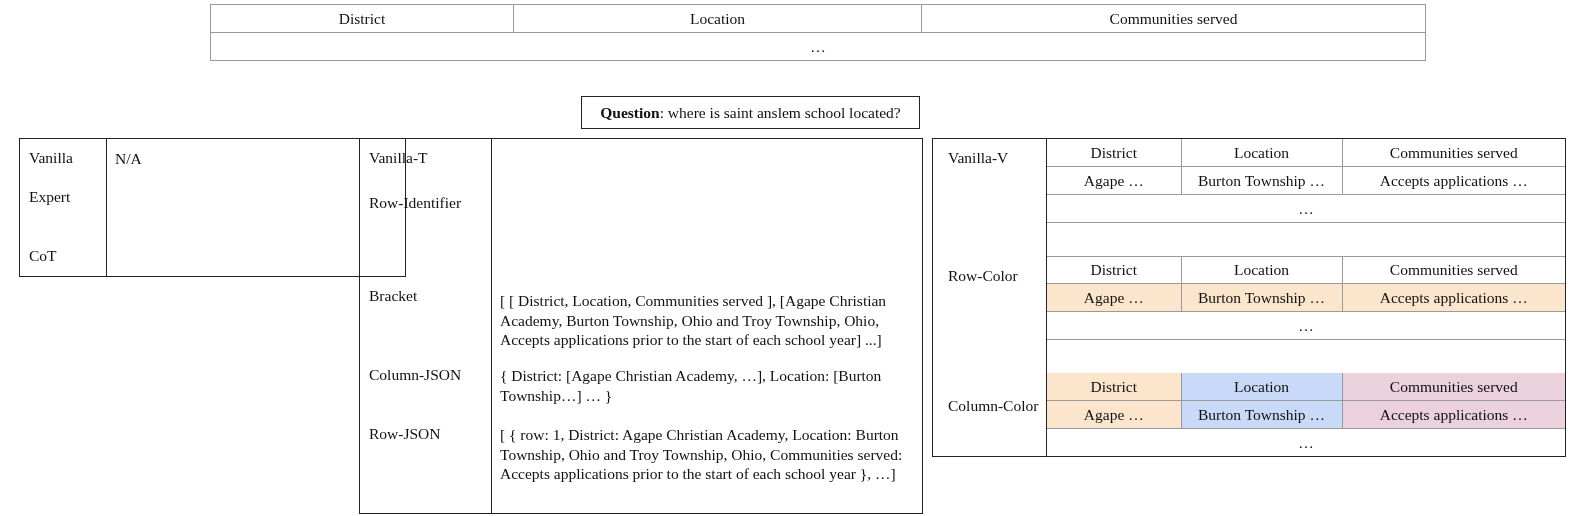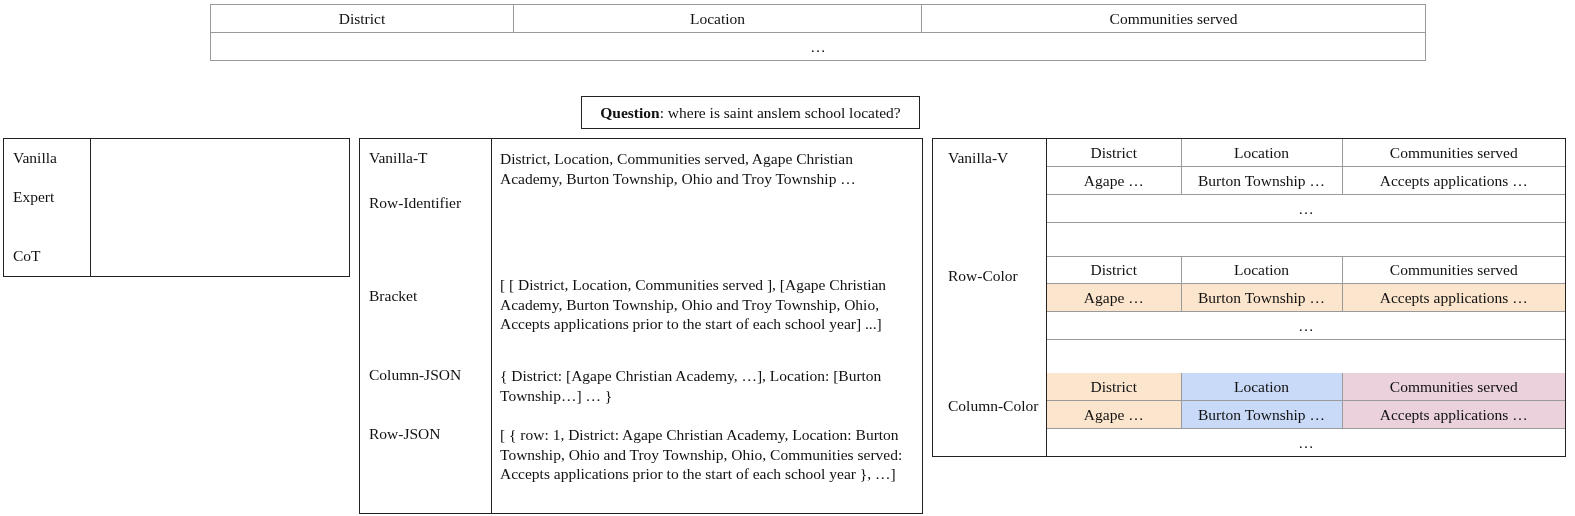--- a/index.html
+++ b/index.html
@@ -69,23 +69,23 @@
       position: absolute;
       white-space: nowrap;
     }
     .txt {
       position: absolute;
       line-height: 19.7px;
     }
 
     
     #panel-left {
-      left: 3px;
+      left: 19px;
       top: 138px;
-      width: 347px;
+      width: 387px;
       height: 139px;
     }
     #panel-left .divider { left: 86px; }
     #panel-left .lbl { left: 9px; }
     #panel-left .txt { left: 95px; width: 250px; }
 
     
     #panel-mid {
       left: 359px;
       top: 138px;
@@ -158,36 +158,36 @@
   </table>
 
 <div class="question">
   <b>Question</b><span>: where is saint anslem school located?</span>
 </div>
 
 <div class="panel" id="panel-left">
   <div class="divider"></div>
 
   <div class="lbl" style="top:10px">Vanilla</div>
+  <div class="txt" style="top:10px">N/A</div>
 
   <div class="lbl" style="top:49px">Expert</div>
 
   <div class="lbl" style="top:108px">CoT</div>
 </div>
 
 <div class="panel" id="panel-mid">
   <div class="divider"></div>
 
   <div class="lbl" style="top:10px">Vanilla-T</div>
-  <div class="txt" style="top:10px">District, Location, Communities served, Agape Christian Academy, Burton Township, Ohio and Troy Township …</div>
 
   <div class="lbl" style="top:55px">Row-Identifier</div>
 
   <div class="lbl" style="top:148px">Bracket</div>
-  <div class="txt" style="top:136px">[ [ District, Location, Communities served ], [Agape Christian Academy, Burton Township, Ohio and Troy Township, Ohio, Accepts applications prior to the start of each school year] ...]</div>
+  <div class="txt" style="top:152px">[ [ District, Location, Communities served ], [Agape Christian Academy, Burton Township, Ohio and Troy Township, Ohio, Accepts applications prior to the start of each school year] ...]</div>
 
   <div class="lbl" style="top:227px">Column-JSON</div>
   <div class="txt" style="top:227px">{ District: [Agape Christian Academy, …], Location: [Burton Township…] … }</div>
 
   <div class="lbl" style="top:286px">Row-JSON</div>
   <div class="txt" style="top:286px">[ { row: 1, District: Agape Christian Academy, Location: Burton Township, Ohio and Troy Township, Ohio, Communities served: Accepts applications prior to the start of each school year }, …]</div>
 </div>
 
 <div class="panel" id="panel-right">
   <div class="divider"></div>

